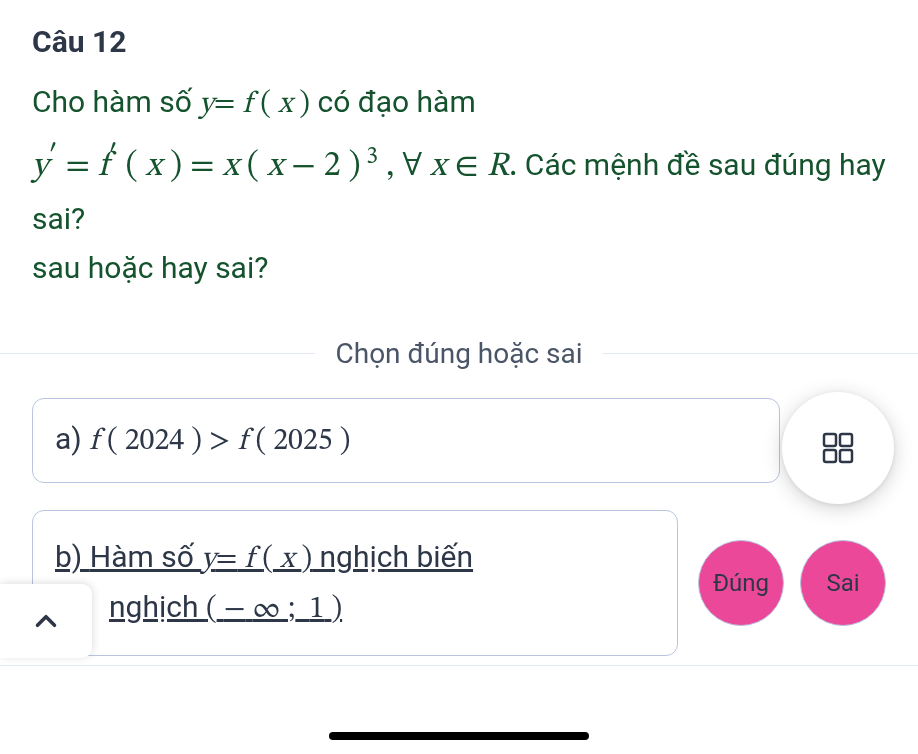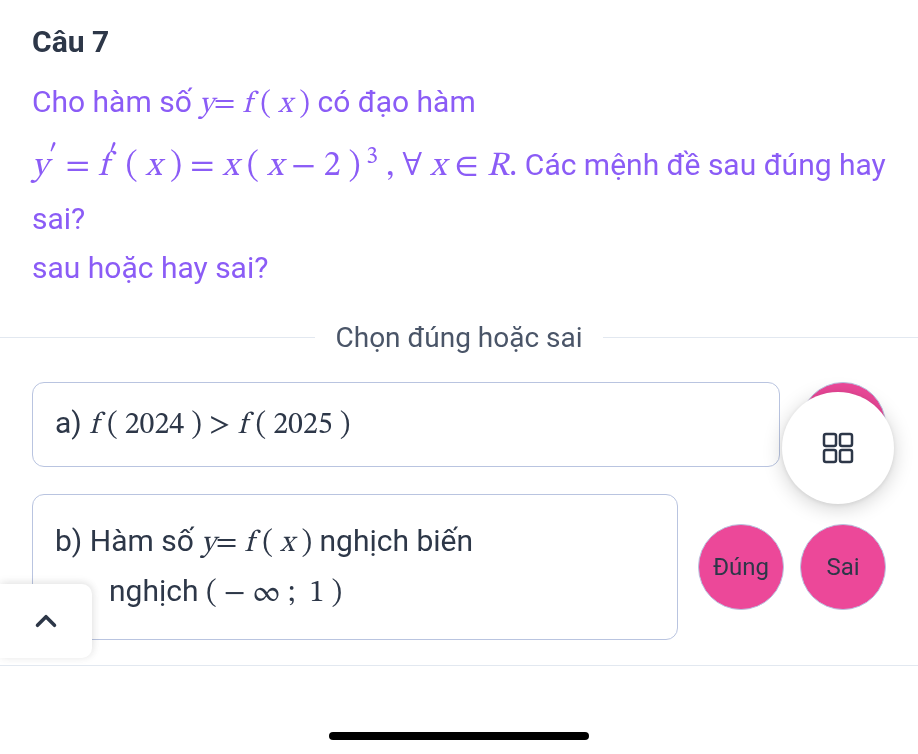--- a/index.html
+++ b/index.html
@@ -16,23 +16,23 @@
     padding: 24px 32px 0 32px;
   }
   .question-title {
     font-size: 30px;
     font-weight: 700;
     color: #2d3748;
     margin-bottom: 18px;
   }
   .question-body {
     font-size: 30px;
-    color: #8b5cf6;
+    color: #14532d;
     line-height: 1.65;
-    margin-bottom: 28px;
+    margin-bottom: 44px;
   }
   .math {
     font-family: "Cambria Math", "STIX Two Math", "Times New Roman", serif;
     font-style: italic;
   }
   .math .upright { font-style: normal; }
   .math .sup {
     font-size: 0.7em;
     vertical-align: super;
     position: relative;
@@ -77,20 +77,21 @@
     background: #fff;
     min-height: 82px;
     display: flex;
     align-items: center;
   }
   .option-card.tall {
     min-height: 130px;
     align-items: flex-start;
     flex-direction: column;
     justify-content: center;
+    text-decoration: underline;
   }
   .answer-group {
     display: flex;
     gap: 16px;
     align-items: center;
     flex-shrink: 0;
   }
   .answer-btn {
     width: 86px;
     height: 86px;
@@ -153,21 +154,21 @@
     right: 0;
     height: 1px;
     background: #e2e8f0;
   }
   .opt-b-line { line-height: 1.6; }
 </style>
 </head>
 <body>
 
 <div class="content">
-  <div class="question-title">Câu 7</div>
+  <div class="question-title">Câu 12</div>
   <div class="question-body">
     <span>Cho hàm số </span><span class="math">y<span class="upright">=</span> f <span class="upright">(</span> x <span class="upright">)</span></span><span> có đạo hàm</span><br>
     <span class="math" style="font-size:34px;">y<span class="prime upright">′</span> <span class="upright">=</span> f<span class="prime upright">′</span> <span class="upright">(</span> x <span class="upright">)</span> <span class="upright">=</span> x <span class="upright">(</span> x <span class="upright">−</span> <span class="upright">2</span> <span class="upright">)</span><span class="sup upright"> 3</span> <span class="upright">,</span> <span class="upright">∀</span> x <span class="upright">∈</span> R<span class="upright">.</span></span><span> Các mệnh đề sau đúng hay sai?</span><br>
     <span>sau hoặc hay sai?</span>
   </div>
 </div>
 
 <div class="divider-row">
   <div class="divider-line"></div>
   <div class="divider-text">Chọn đúng hoặc sai</div>

